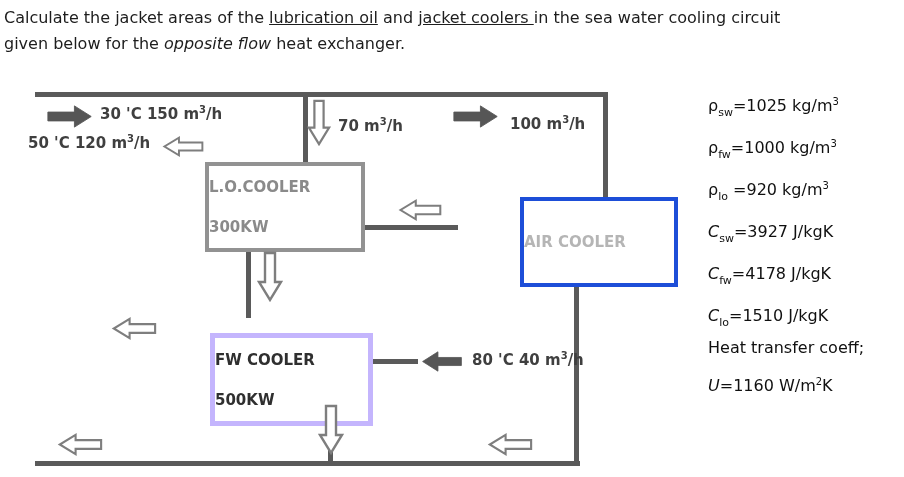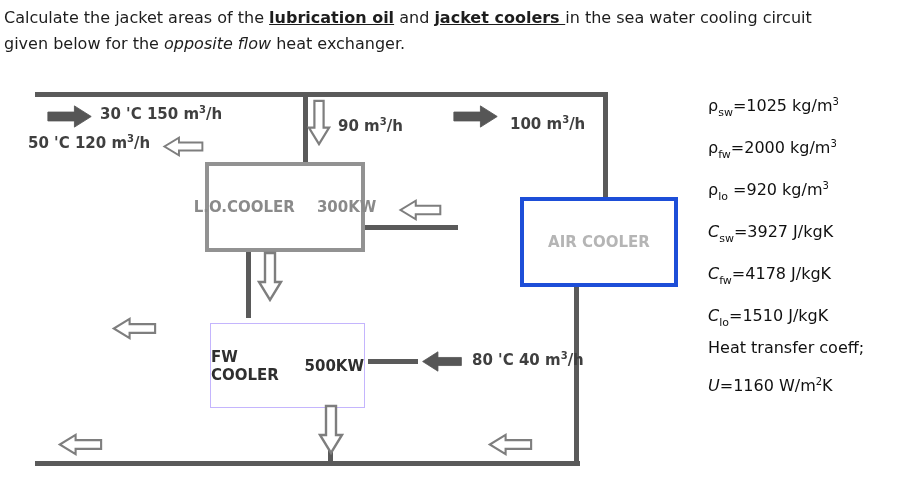--- a/index.html
+++ b/index.html
@@ -1,28 +1,28 @@
 <!DOCTYPE html>
 <html><head>
 <meta charset="utf-8">
 <style>
   html,body{margin:0;padding:0;background:#ffffff;}
   body{width:904px;height:477px;position:relative;overflow:hidden;
        font-family:"DejaVu Sans", sans-serif;}
   .title{position:absolute;left:4px;top:5px;width:820px;font-size:16px;
          line-height:1.62;color:#1d1d1d;}
-  .und{text-decoration:underline;font-weight:bold;}
+  .und{text-decoration:underline;}
   .ital{font-style:italic;}
 
   .pipe{position:absolute;background:#5a5a5a;}
 
-  .cooler{position:absolute;background:#ffffff;display:flex;flex-direction:row;
-          align-items:center;justify-content:center;gap:22px;font-weight:bold;font-size:15px;}
+  .cooler{position:absolute;background:#ffffff;display:flex;flex-direction:column;
+          align-items:flex-start;justify-content:center;gap:22px;font-weight:bold;font-size:15px;}
   .cooler.lo{left:205px;top:162px;width:152px;height:82px;border:4px solid #929292;color:#8a8a8a;}
-  .cooler.fw{left:210px;top:323px;width:153px;height:83px;border:1px solid #c4b5fd;color:#2f2f2f;}
+  .cooler.fw{left:210px;top:333px;width:153px;height:83px;border:5px solid #c4b5fd;color:#2f2f2f;}
   .cooler.air{left:520px;top:197px;width:150px;height:82px;border:4px solid #1d4ed8;color:#b5b5b5;}
 
   .flow-label{position:absolute;font-size:15px;font-weight:bold;color:#3f3f3f;white-space:nowrap;}
   .flow-label sup{font-size:10px;}
 
   .arrow{position:absolute;overflow:visible;}
   .arrow .filled{fill:#565656;stroke:#565656;stroke-width:1;}
   .arrow .hollow{fill:#ffffff;stroke:#7e7e7e;stroke-width:2.4;}
   .arrow.left{transform:scaleX(-1);}
 
@@ -91,37 +91,37 @@
   <path class="hollow" d="M1 8 L30 8 L30 2 L48 13 L30 24 L30 18 L1 18 Z"></path>
 </svg>
 <svg class="arrow left" style="left:488px;top:433px" width="44" height="23" viewBox="0 0 50 26">
   <path class="hollow" d="M1 8 L30 8 L30 2 L48 13 L30 24 L30 18 L1 18 Z"></path>
 </svg>
 
 <div class="flow-label" style="left:100px;top:104px">
   <span>30 'C 150 m</span><sup>3</sup><span>/h</span>
 </div>
 <div class="flow-label" style="left:338px;top:116px">
-  <span>90 m</span><sup>3</sup><span>/h</span>
+  <span>70 m</span><sup>3</sup><span>/h</span>
 </div>
 <div class="flow-label" style="left:510px;top:114px">
   <span>100 m</span><sup>3</sup><span>/h</span>
 </div>
 <div class="flow-label" style="left:28px;top:133px">
   <span>50 'C 120 m</span><sup>3</sup><span>/h</span>
 </div>
 <div class="flow-label" style="left:472px;top:350px">
   <span>80 'C 40 m</span><sup>3</sup><span>/h</span>
 </div>
 
 <div class="prop-line" style="top:84px">
   <span>ρ</span><sub>sw</sub><span>=1025 kg/m</span><sup>3</sup><span></span>
 </div>
 <div class="prop-line" style="top:126px">
-  <span>ρ</span><sub>fw</sub><span>=2000 kg/m</span><sup>3</sup><span></span>
+  <span>ρ</span><sub>fw</sub><span>=1000 kg/m</span><sup>3</sup><span></span>
 </div>
 <div class="prop-line" style="top:168px">
   <span>ρ</span><sub>lo</sub><span> =920 kg/m</span><sup>3</sup><span></span>
 </div>
 <div class="prop-line" style="top:210px">
   <span class="sym-ital">C</span><sub>sw</sub><span>=3927 J/kgK</span><sup></sup><span></span>
 </div>
 <div class="prop-line" style="top:252px">
   <span class="sym-ital">C</span><sub>fw</sub><span>=4178 J/kgK</span><sup></sup><span></span>
 </div>

